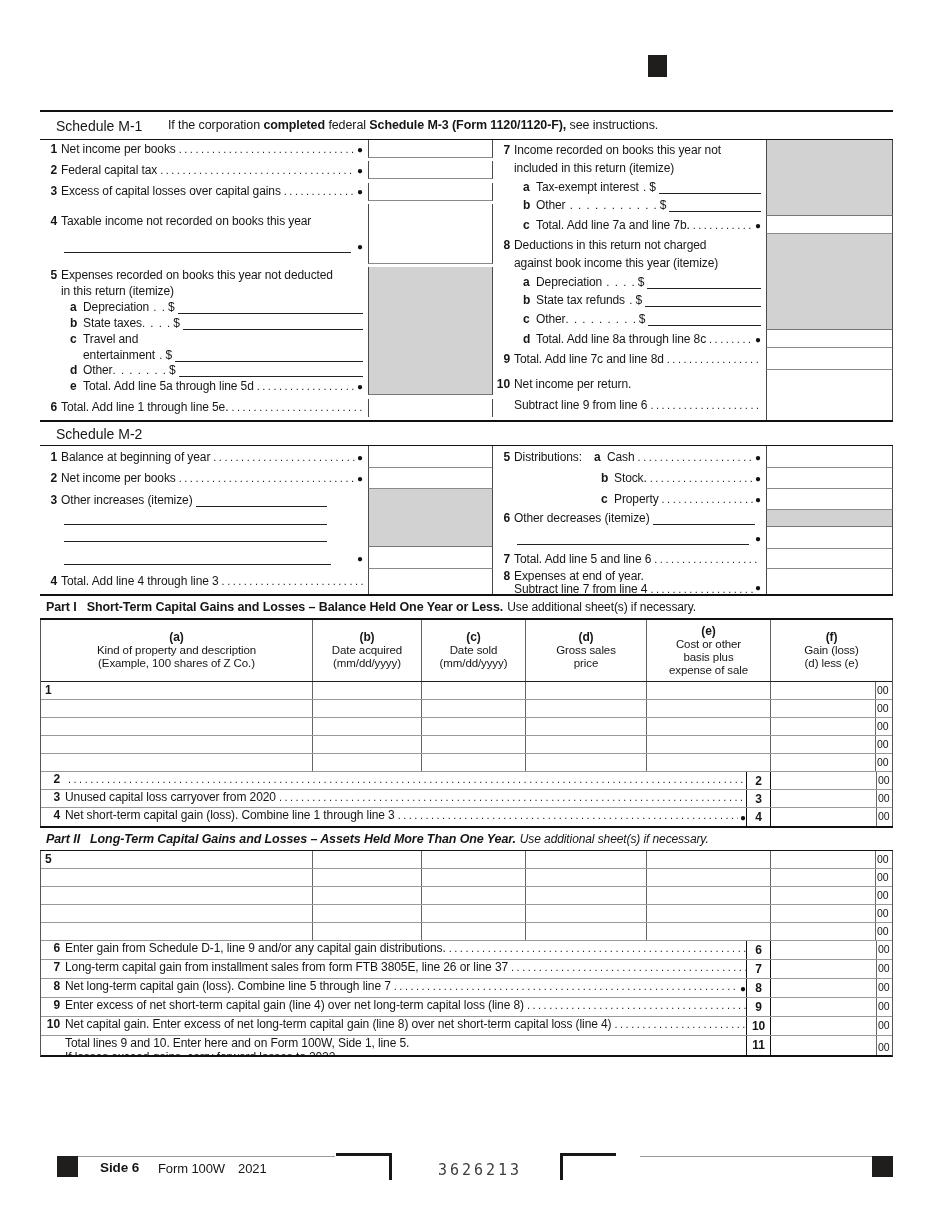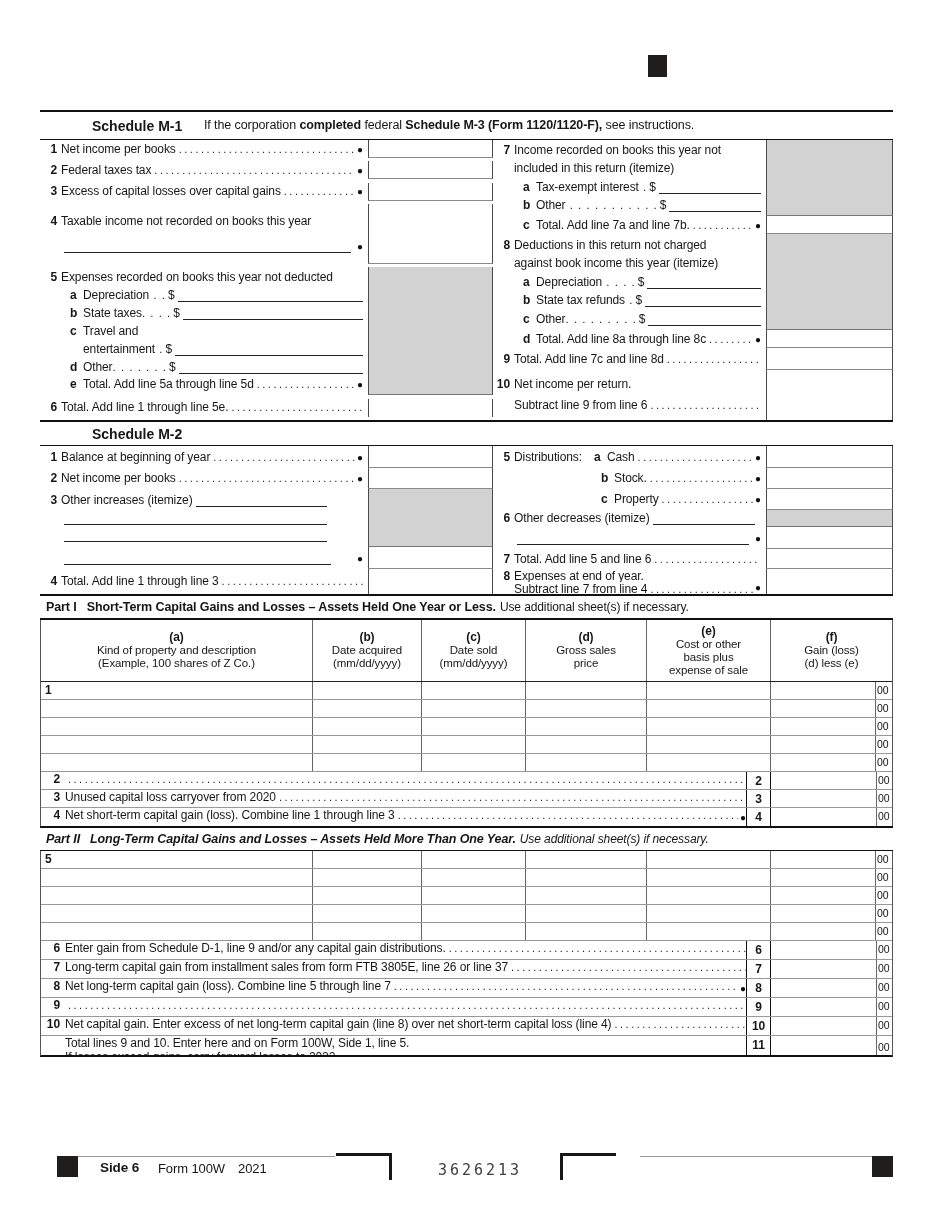--- a/index.html
+++ b/index.html
@@ -5,21 +5,21 @@
   * { box-sizing: border-box; margin: 0; padding: 0; }
   html,body { background:#e8e8e8; }
   body { font-family:"Liberation Sans","DejaVu Sans",sans-serif; color:#161616; }
   .page { position:relative; width:950px; height:1230px; background:#ffffff; margin:0 auto; overflow:hidden; letter-spacing:-0.1px; }
   .blk-sq { position:absolute; background:#201d1d; }
   #sq-top { left:648px; top:55px; width:19px; height:22px; }
   .content { position:absolute; left:40px; top:110px; width:853px; }
 
   
   .sched-head { border-top:2.5px solid #111; padding:6px 0 5px 16px; display:flex; align-items:flex-start; }
-  .sched-label { font-weight:700; font-size:14px; flex:0 0 112px; letter-spacing:0;margin-left:36px; }
+  .sched-label { font-weight:400; font-size:14px; flex:0 0 112px; letter-spacing:0; }
   .sched-titles { font-size:12.5px; line-height:14.5px; }
   .b { font-weight:700; }
   .m2-head { padding:4px 0 3px 16px; display:flex; align-items:baseline; }
   .m2-head .sched-titles { font-size:12.5px; }
   .note { font-weight:400; }
 
   
   .m-body { border-top:1px solid #111; border-bottom:2.5px solid #111; display:flex; }
   .half { display:grid; }
   .half.lh { width:453px; grid-template-columns:328px 125px; }
@@ -107,21 +107,21 @@
               <span class="num">1</span>
               <span class="txt">Net income per books</span>
               <span class="ld">............................................................................................................................................</span>
               <span class="bu">●</span>
             </div>
           </div>
           <div class="acell" style="height: 18px;"></div>
           <div class="lcell" style="height: 18px;">
             <div class="lr">
               <span class="num">2</span>
-              <span class="txt">Federal taxes tax</span>
+              <span class="txt">Federal capital tax</span>
               <span class="ld">............................................................................................................................................</span>
               <span class="bu">●</span>
             </div>
           </div>
           <div class="acell" style="height: 18px;"></div>
           <div class="lcell" style="height: 18px;">
             <div class="lr">
               <span class="num">3</span>
               <span class="txt">Excess of capital losses over capital gains</span>
               <span class="ld">............................................................................................................................................</span>
@@ -138,20 +138,24 @@
               <span class="numpad"></span>
               <span class="bln" style="margin-right: 4px;"></span>
               <span class="bu">●</span>
             </div>
           </div>
           <div class="acell" style="height: 60px;"></div>
           <div class="lcell" style="height: 128px;">
             <div class="lr">
               <span class="num">5</span>
               <span class="txt">Expenses recorded on books this year not deducted</span>
+            </div>
+            <div class="lr">
+              <span class="numpad"></span>
+              <span class="txt">in this return (itemize)</span>
             </div>
             <div class="lr sub">
               <span class="slet">a</span>
               <span class="txt">Depreciation</span>
               <span class="dt"> . .</span>
               <span class="dol">$</span>
               <span class="bln"></span>
             </div>
             <div class="lr sub">
               <span class="slet">b</span>
@@ -336,21 +340,21 @@
             <div class="lr">
               <span class="numpad"></span>
               <span class="bln" style="margin-right: 24px;"></span>
               <span class="bu">●</span>
             </div>
           </div>
           <div class="acell" style="height: 22px;"></div>
           <div class="lcell" style="height: 25px;">
             <div class="lr">
               <span class="num">4</span>
-              <span class="txt">Total. Add line 1 through line 3</span>
+              <span class="txt">Total. Add line 4 through line 3</span>
               <span class="ld">............................................................................................................................................</span>
             </div>
           </div>
           <div class="acell last" style="height: 25px;"></div>
         </div>
       <div class="half rh" id="m2-right">
           <div class="lcell" style="height: 22px;">
             <div class="lr">
               <span class="num">5</span>
               <span class="txt">Distributions:</span>
@@ -413,21 +417,21 @@
               <span class="txt">Subtract line 7 from line 4</span>
               <span class="ld">............................................................................................................................................</span>
               <span class="bu">●</span>
             </div>
           </div>
           <div class="acell last" style="height: 25px;"></div>
         </div>
     </div>
 
     <div class="pbar pbar1">
-      <span class="pl">Part I</span><span class="pb">Short-Term Capital Gains and Losses – Assets Held One Year or Less.</span><span class="pn">Use additional sheet(s) if necessary.</span>
+      <span class="pl">Part I</span><span class="pb">Short-Term Capital Gains and Losses – Balance Held One Year or Less.</span><span class="pn">Use additional sheet(s) if necessary.</span>
     </div>
     <div class="d-box" id="d-table1">
         <div class="dhead">
           <div class="hc" style="flex: 0 0 272px;">
             <span class="hletter">(a)</span>
             <span>Kind of property and description</span>
             <span>(Example, 100 shares of Z Co.)</span>
           </div>
           <div class="hc" style="flex: 0 0 109px;">
             <span class="hletter">(b)</span>
@@ -612,20 +616,21 @@
             <span class="ld">............................................................................................................................................</span>
             <span class="bu">●</span>
           </div>
           <div class="nl-numbox">8</div>
           <div class="nl-amt"></div>
           <div class="nl-cents"><span>00</span></div>
         </div>
         <div class="nl h19">
           <div class="nl-main">
             <span class="nl-num">9</span>
+            <span class="txt">Enter excess of net short-term capital gain (line 4) over net long-term capital loss (line 8)</span>
             <span class="ld">............................................................................................................................................</span>
           </div>
           <div class="nl-numbox">9</div>
           <div class="nl-amt"></div>
           <div class="nl-cents"><span>00</span></div>
         </div>
         <div class="nl h19">
           <div class="nl-main">
             <span class="nl-num">10</span>
             <span class="txt">Net capital gain. Enter excess of net long-term capital gain (line 8) over net short-term capital loss (line 4)</span>

